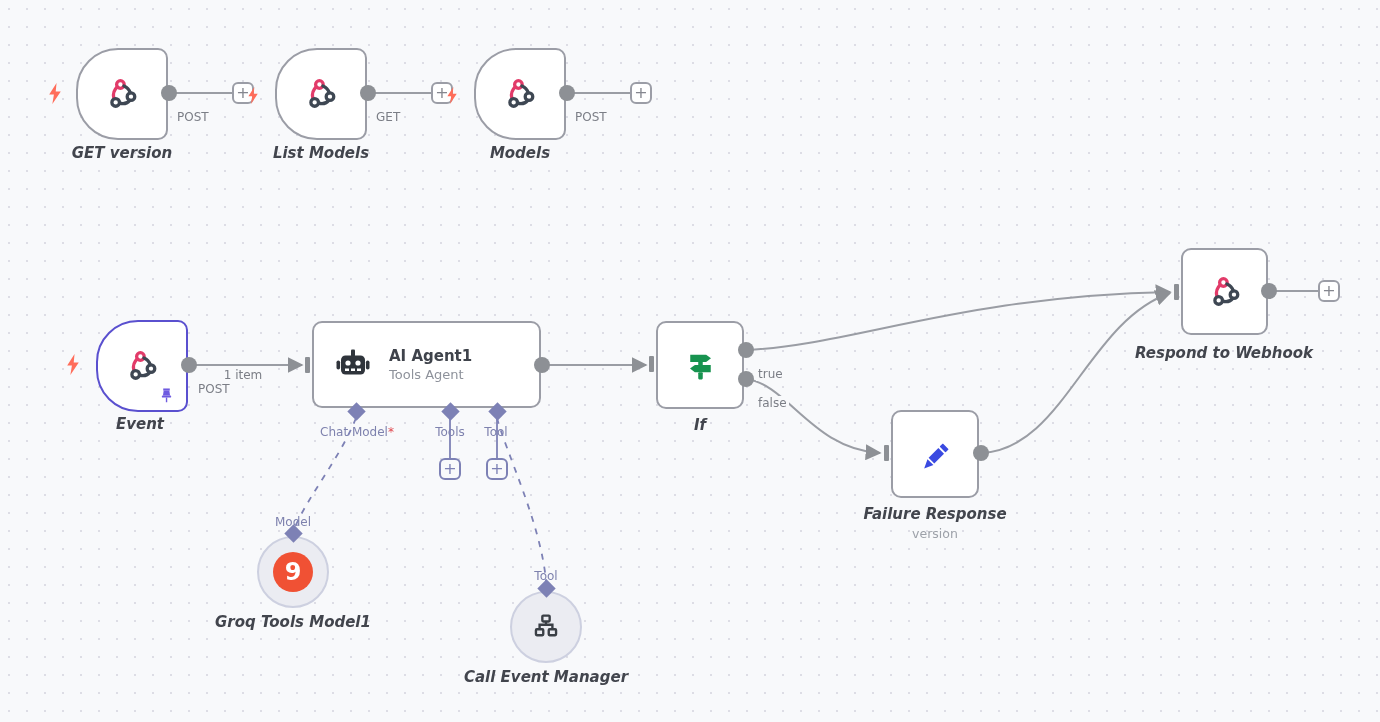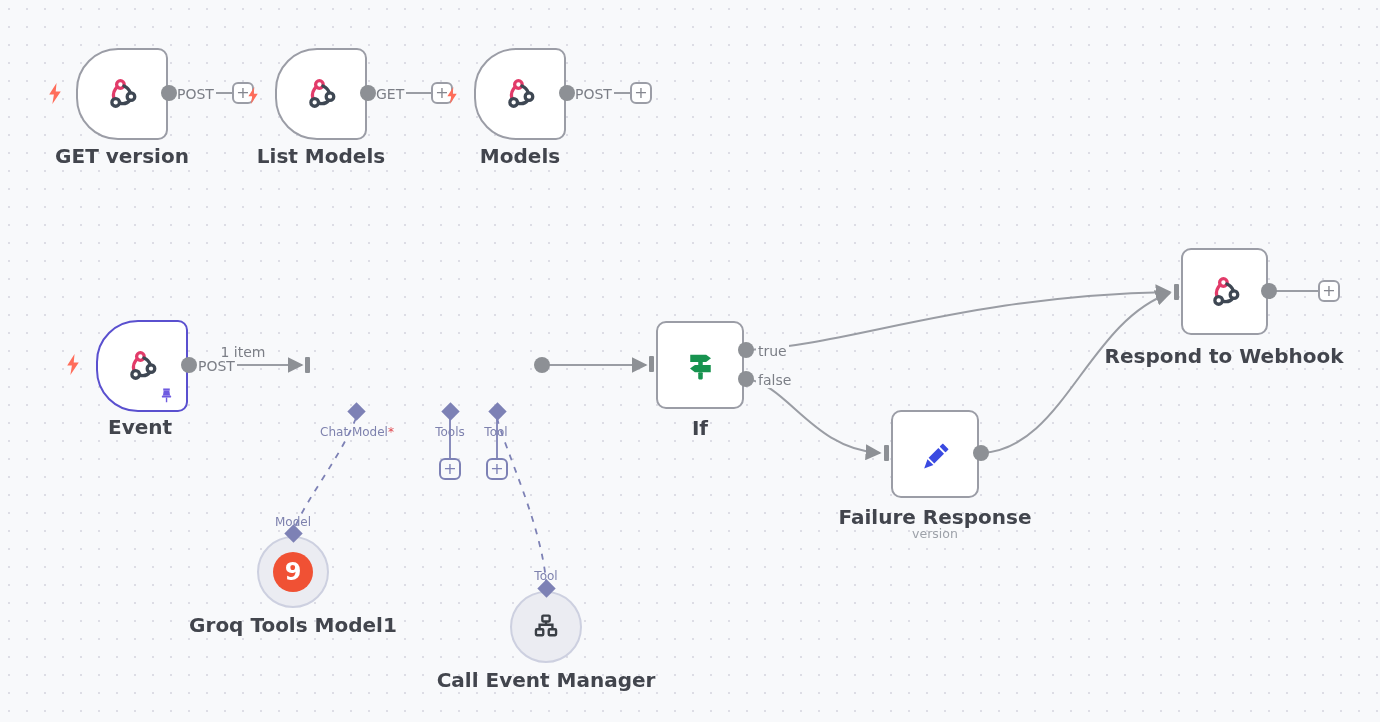--- a/index.html
+++ b/index.html
@@ -20,26 +20,26 @@
   .circle-node{position:absolute;width:72px;height:72px;border-radius:50%;background:#ebecf2;
         border:2px solid #cdd0e0;box-sizing:border-box;z-index:2;display:flex;align-items:center;justify-content:center;}
   .dot{position:absolute;width:16px;height:16px;border-radius:50%;background:#8d9095;z-index:3;}
   .input-bar{position:absolute;width:5px;height:16px;background:#8d9095;border-radius:1px;z-index:3;}
   .plus-btn{position:absolute;width:22px;height:22px;border:2px solid #9b9da6;border-radius:6px;background:#fff;
         box-sizing:border-box;z-index:3;display:flex;align-items:center;justify-content:center;}
   .plus-btn::before{content:"+";color:#85878f;font-size:16px;line-height:1;margin-top:-1px;}
   .plus-purple{border-color:#7d81b5;background:#f8f9fb;}
   .plus-purple::before{color:#7d81b5;}
   .bolt-overlay{position:absolute;right:-7px;top:3px;z-index:4;}
-  .node-label{position:absolute;transform:translateX(-50%);font-size:20px;font-weight:600;color:#42454d;
-        white-space:nowrap;z-index:2;}
+  .node-label{position:absolute;transform:translateX(-50%);font-size:15px;font-weight:600;color:#42454d;
+        white-space:nowrap;z-index:2;font-style:italic;}
   .node-sublabel{position:absolute;transform:translateX(-50%);font-size:12.5px;font-weight:400;color:#9da1a9;
         white-space:nowrap;z-index:2;}
-  .port-label{position:absolute;font-size:14px;color:#7b7e86;background:#f8f9fb;padding:0 2px;
-        white-space:nowrap;z-index:2;}
+  .port-label{position:absolute;font-size:12px;color:#7b7e86;background:#f8f9fb;padding:0 2px;
+        white-space:nowrap;z-index:2;margin-top:24px;}
   .sub-port-label{position:absolute;transform:translateX(-50%);font-size:12px;color:#7e82ae;background:transparent;
         white-space:nowrap;z-index:2;margin-top:6px;}
   .required{color:#e0484e;}
   .diamond{position:absolute;width:13px;height:13px;background:#7d81b5;transform:rotate(45deg);z-index:3;}
   .agent-title{font-size:15px;font-weight:600;color:#3f434b;line-height:1.35;}
   .agent-subtitle{font-size:13px;font-weight:400;color:#8e929b;line-height:1.35;}
   .groq-badge{width:40px;height:40px;border-radius:50%;background:#f05134;color:#fff;display:flex;
         align-items:center;justify-content:center;font-size:24px;font-weight:700;font-family:"DejaVu Sans",sans-serif;}
   .pin{position:absolute;right:12px;bottom:7px;z-index:3;}
   .standalone-bolt{position:absolute;z-index:2;}
@@ -158,20 +158,39 @@
         <rect x="3" y="8" width="10" height="2.2" rx="1"></rect>
         <rect x="7.3" y="10.2" width="1.5" height="5"></rect>
       </g>
     </svg>
   </div>
   <div class="dot" style="left:181px;top:357px"></div>
   <span class="port-label" style="left:196px;top:358px">POST</span>
   <span class="port-label" style="left:243px;top:344px;transform:translateX(-50%)">1 item</span>
   <span class="node-label" style="left:140px;top:415px">Event</span>
 
+  <div class="node wide" style="left:312px;top:321px">
+    <svg width="38" height="37" viewBox="0 0 38 30">
+      <g fill="#2f343b">
+        <rect x="17" y="0" width="4" height="7" rx="1"></rect>
+        <rect x="7" y="6" width="24" height="19" rx="4.5"></rect>
+        <rect x="2.5" y="11" width="3.6" height="9" rx="1.8"></rect>
+        <rect x="31.9" y="11" width="3.6" height="9" rx="1.8"></rect>
+      </g>
+      <circle cx="14" cy="13.5" r="2.6" fill="#fff"></circle>
+      <circle cx="24" cy="13.5" r="2.6" fill="#fff"></circle>
+      <rect x="11" y="19" width="4" height="2.5" fill="#fff"></rect>
+      <rect x="17" y="19" width="4" height="2.5" fill="#fff"></rect>
+      <rect x="23" y="19" width="4" height="2.5" fill="#fff"></rect>
+    </svg>
+    <div>
+      <div class="agent-title">AI Agent1</div>
+      <div class="agent-subtitle">Tools Agent</div>
+    </div>
+  </div>
   <div class="input-bar" style="left:305px;top:357px"></div>
   <div class="dot" style="left:534px;top:357px"></div>
   <div class="diamond" style="left:349.5px;top:404.5px"></div>
   <div class="diamond" style="left:443.5px;top:404.5px"></div>
   <div class="diamond" style="left:490.5px;top:404.5px"></div>
   <span class="sub-port-label" style="left:357px;top:419px"><span>Chat Model</span><span class="required">*</span></span>
   <span class="sub-port-label" style="left:450px;top:419px">Tools</span>
   <span class="sub-port-label" style="left:496px;top:419px">Tool</span>
   <div class="plus-btn plus-purple" style="left:439px;top:458px"></div>
   <div class="plus-btn plus-purple" style="left:486px;top:458px"></div>

